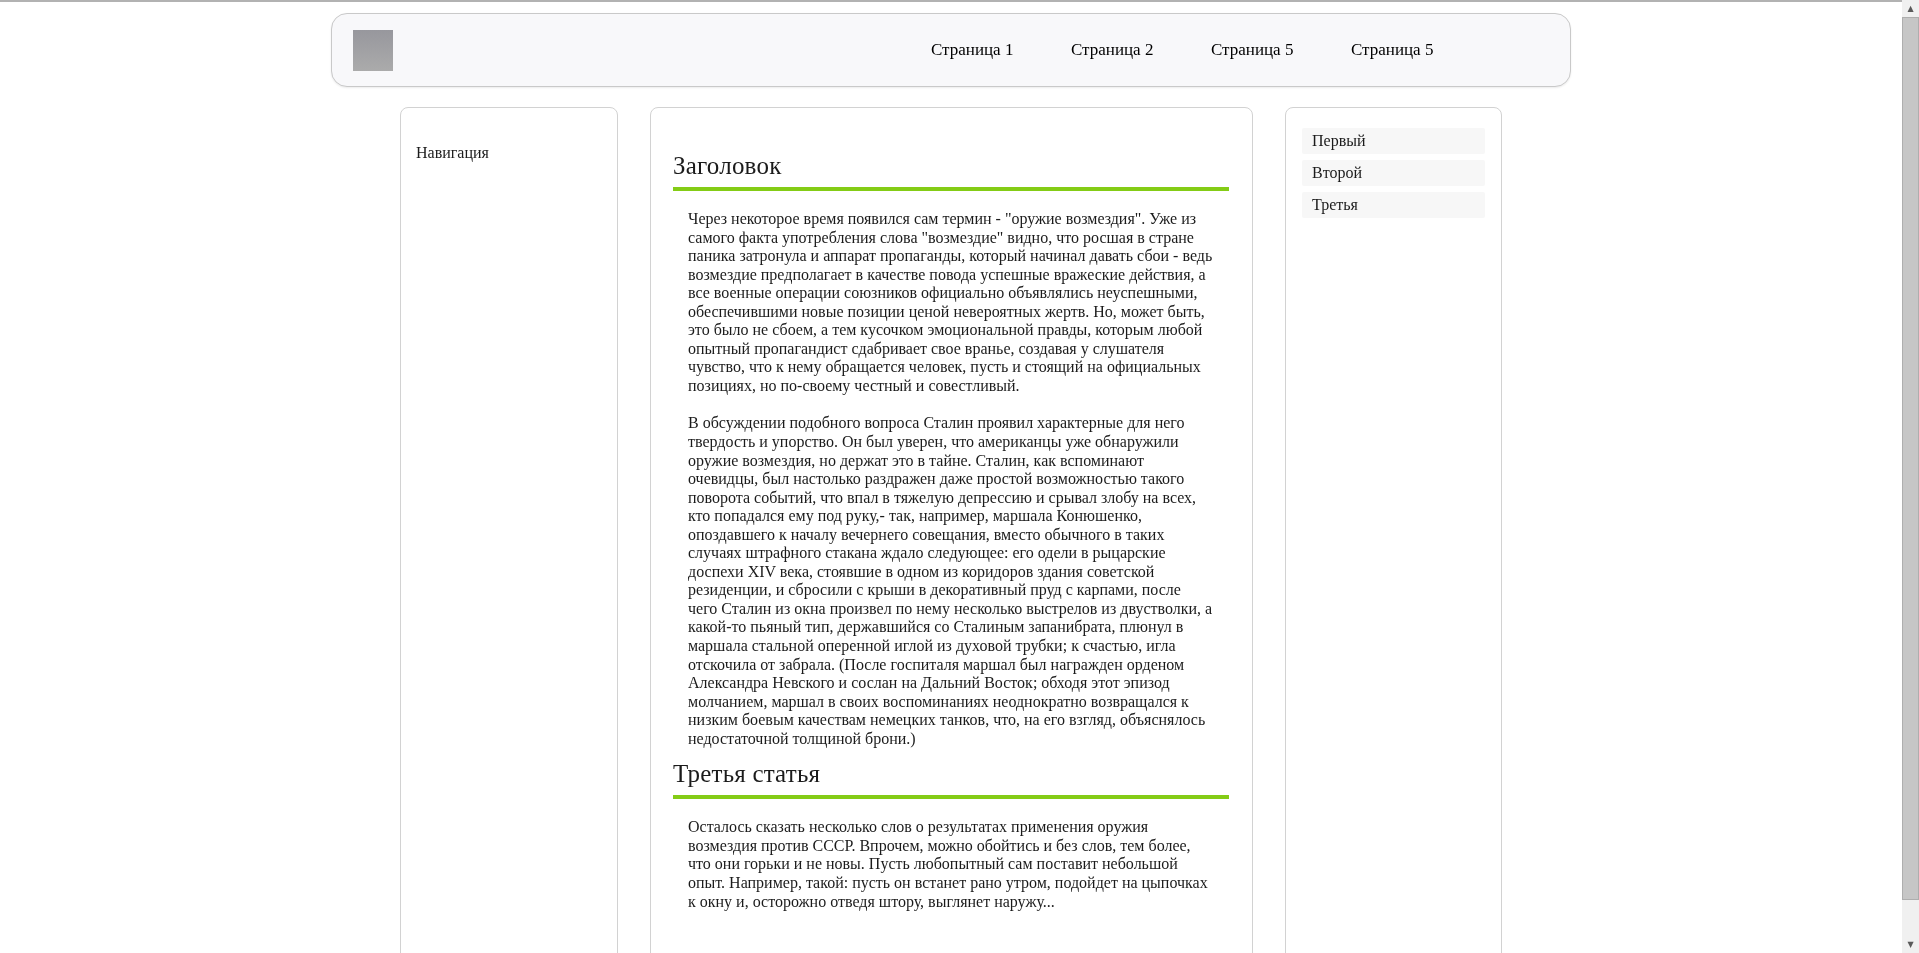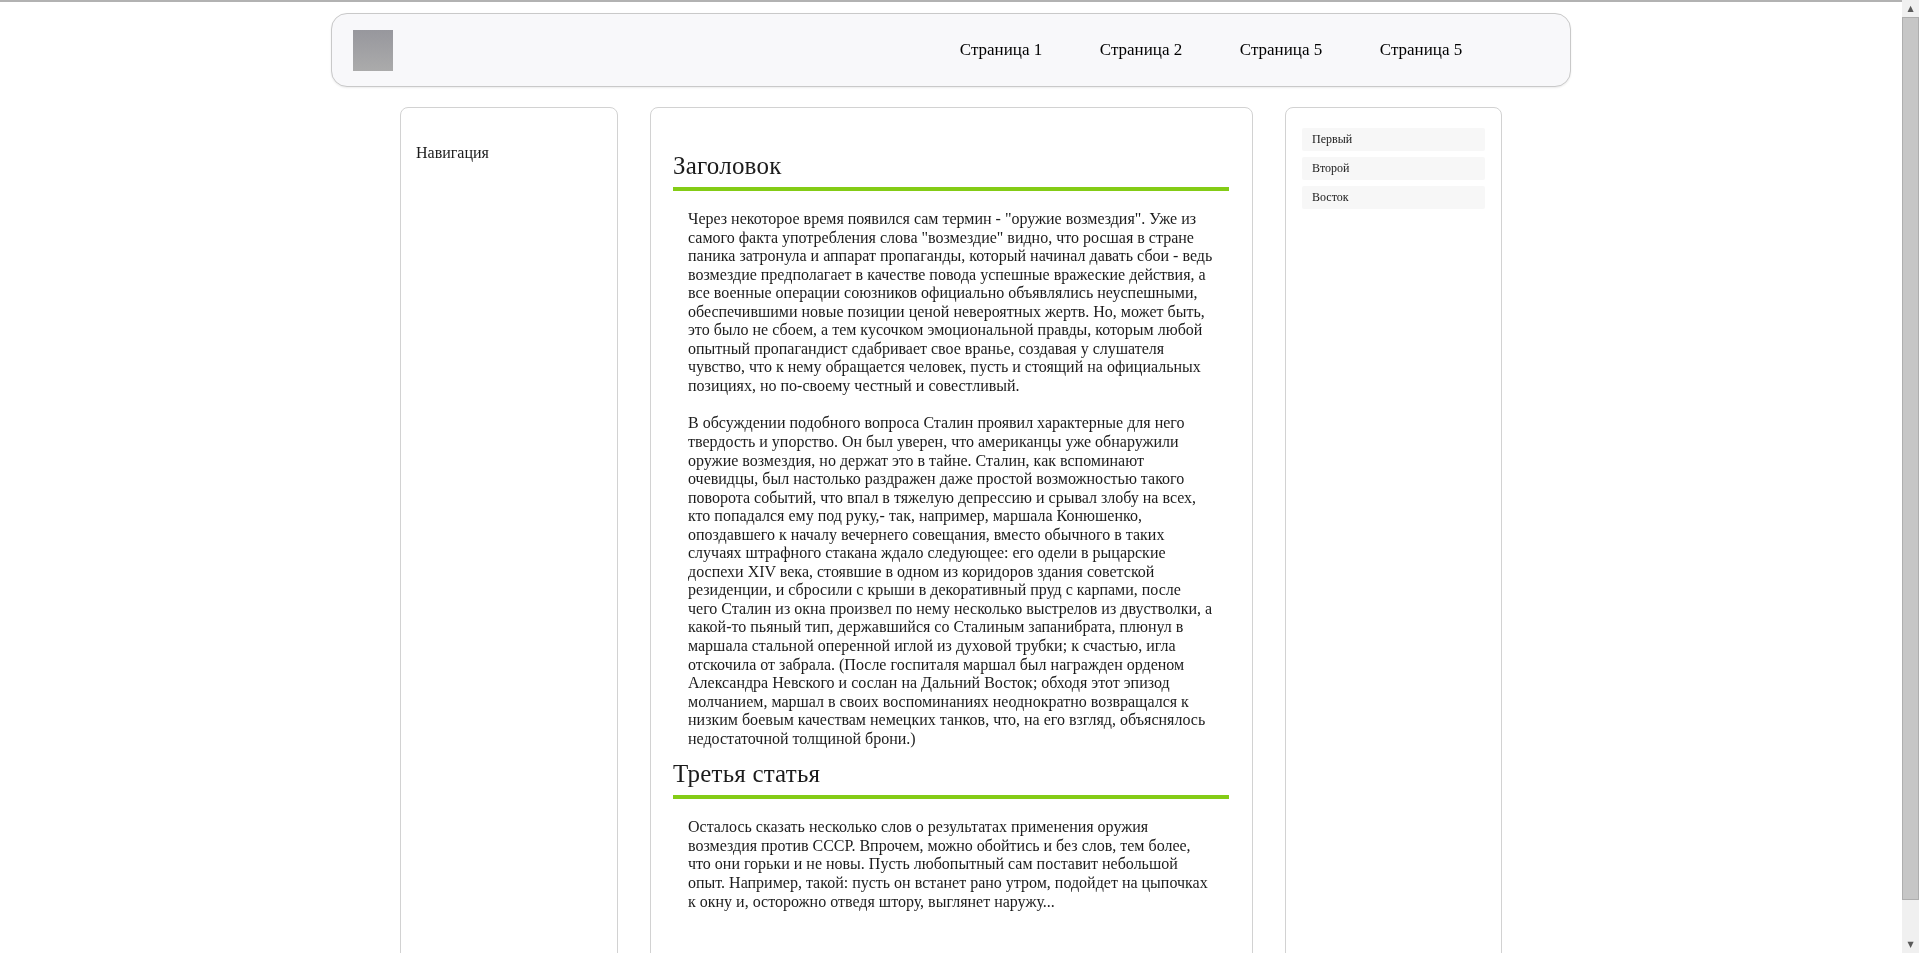--- a/index.html
+++ b/index.html
@@ -24,21 +24,21 @@
     display: flex; align-items: center;
     box-shadow: 0 1px 2px rgba(0,0,0,0.08);
   }
   .logo-square {
     width: 40px; height: 41px;
     margin-left: 21px;
     background: linear-gradient(#97979d, #ababab);
   }
   .main-nav { margin-left: auto; display: flex; padding-right: 79px; }
   .nav-link {
-    width: 140px; text-align: center;
+    width: 140px; text-align: left;
     font-size: 17px; color: #000000;
     text-decoration: none; cursor: pointer;
     white-space: nowrap;
   }
 
   
   .columns {
     width: 1102px; margin: 20px auto 0;
     display: flex; gap: 32px; align-items: flex-start;
   }
@@ -69,21 +69,21 @@
     font-size: 16px;
     line-height: 1.16;
   }
 
   
   .side-list-item {
     background: #f7f7f7;
     border-radius: 2px;
     padding: 4px 10px;
     margin-bottom: 6px;
-    font-size: 12px;
+    font-size: 16px;
     cursor: pointer;
   }
 
   
   .scrollbar {
     position: absolute; top: 0; right: 0;
     width: 17px; height: 953px;
     background: #f0f0f0;
   }
   .scroll-btn {
@@ -134,21 +134,21 @@
       </div>
       <div class="article">
         <h1 class="article-title">Третья статья</h1>
         <p class="article-text">Осталось сказать несколько слов о результатах применения оружия возмездия против СССР. Впрочем, можно обойтись и без слов, тем более, что они горьки и не новы. Пусть любопытный сам поставит небольшой опыт. Например, такой: пусть он встанет рано утром, подойдет на цыпочках к окну и, осторожно отведя штору, выглянет наружу...</p>
       </div>
     </div>
 
     <div class="panel right-panel">
       <div class="side-list-item">Первый</div>
       <div class="side-list-item">Второй</div>
-      <div class="side-list-item">Восток</div>
+      <div class="side-list-item">Третья</div>
     </div>
 
   </div>
 </div>
 
 <div class="scrollbar">
   <div class="scroll-btn up">▲</div>
   <div class="scroll-thumb"></div>
   <div class="scroll-btn down">▼</div>
 </div>

